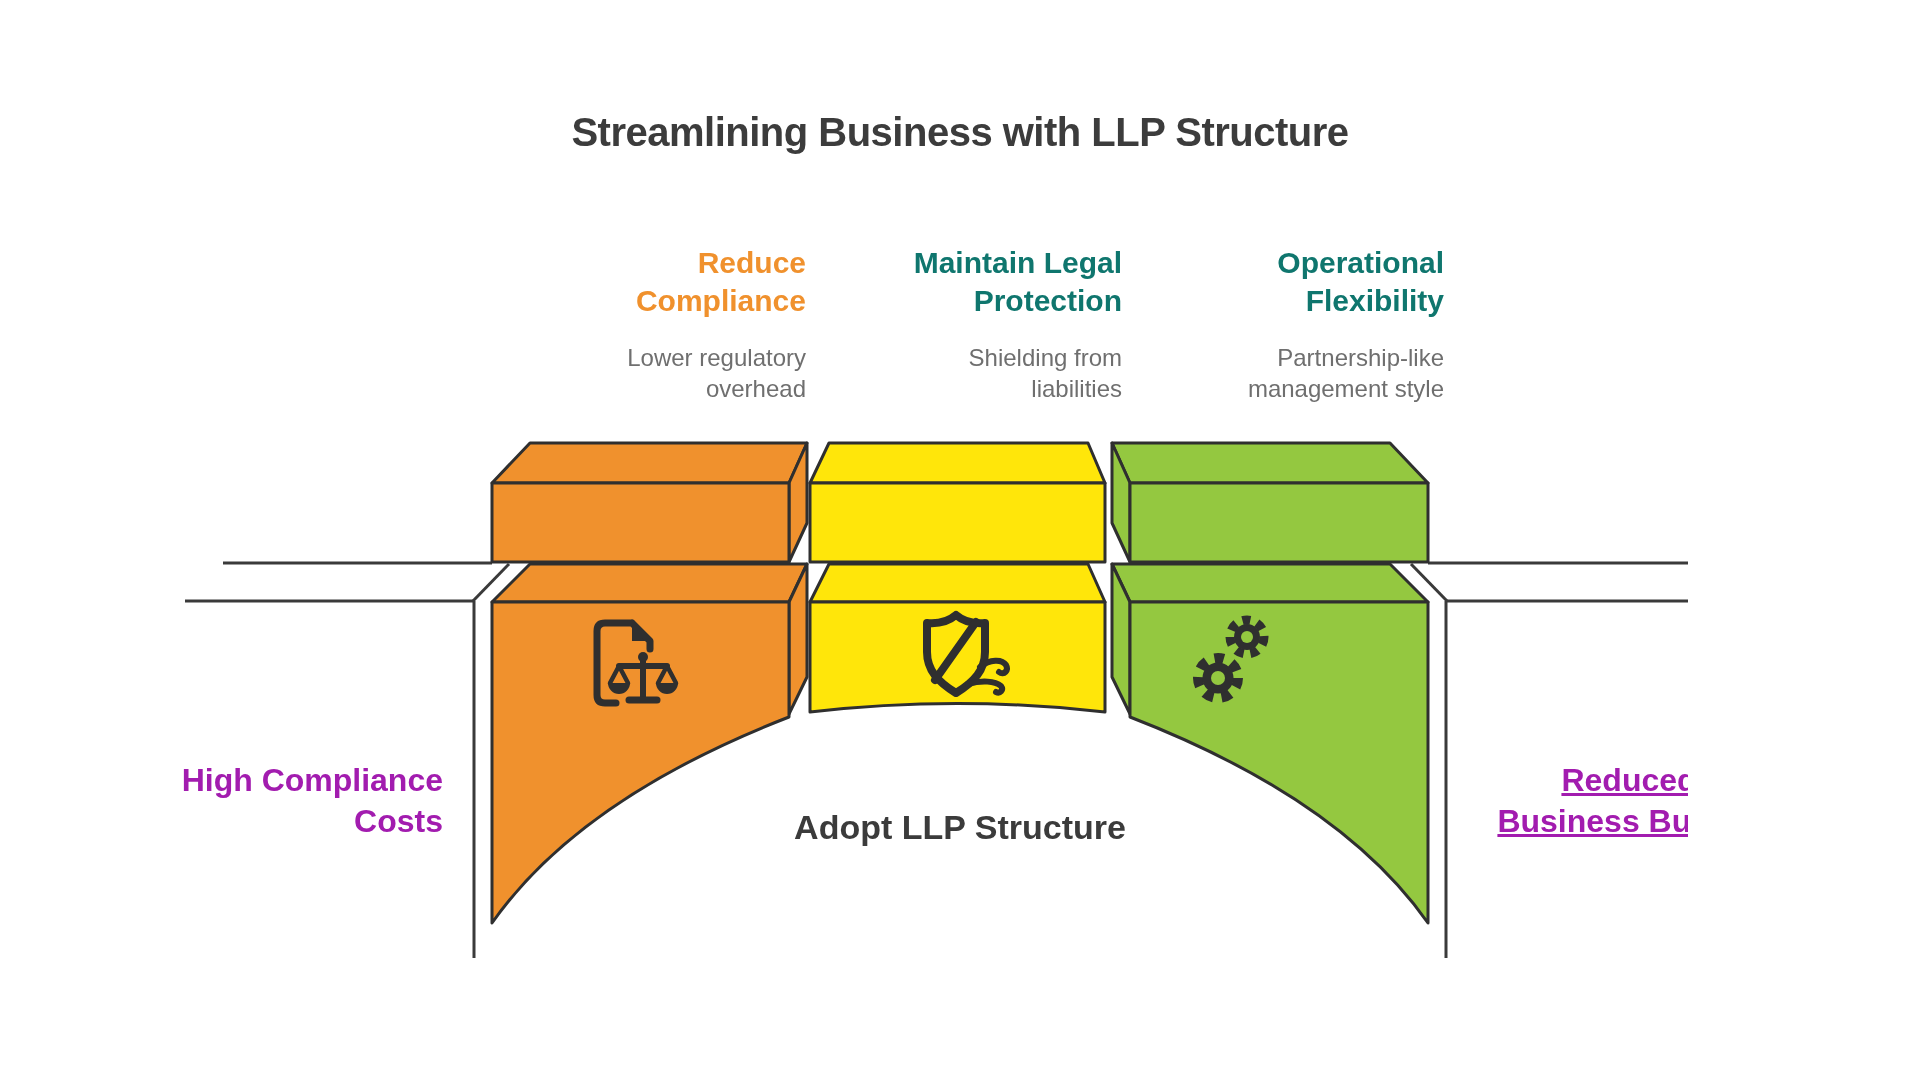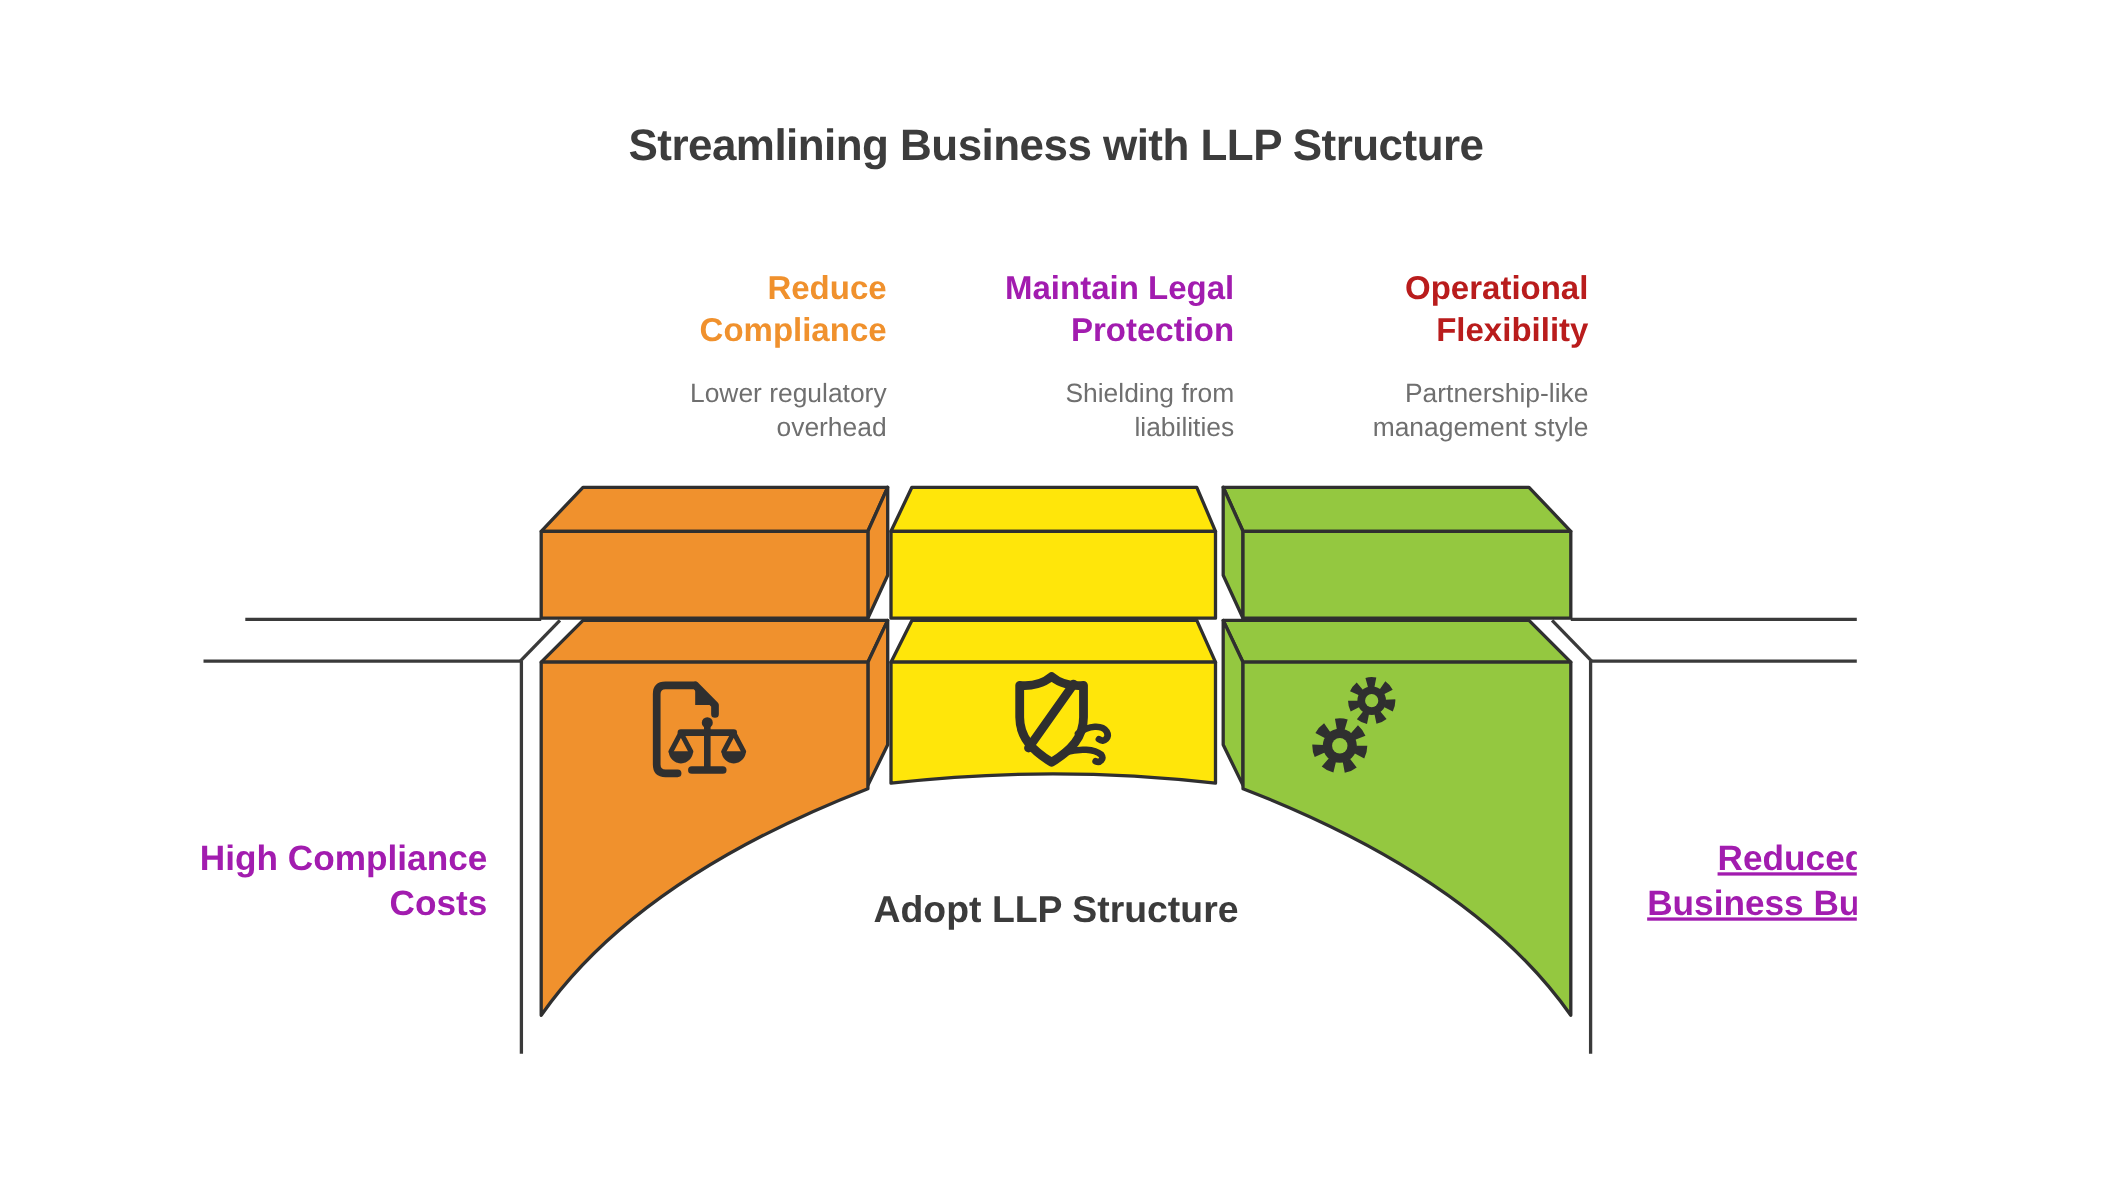--- a/index.html
+++ b/index.html
@@ -10,22 +10,22 @@
   .diagram-svg{position:absolute;left:0;top:0;}
   .txt{position:absolute;white-space:pre-line;}
   .page-title{
     left:0;top:110px;width:1920px;text-align:center;
     font-size:40px;font-weight:700;letter-spacing:-0.5px;color:#3c3c3c;white-space:nowrap;
   }
   .col{position:absolute;top:244px;width:330px;text-align:right;}
   .col-1{left:476px;} .col-2{left:792px;} .col-3{left:1114px;}
   .col-header{font-size:30px;font-weight:700;line-height:38px;white-space:pre-line;}
   .col-1 .col-header{color:#f0912d;}
-  .col-2 .col-header{color:#a21caf;}
-  .col-3 .col-header{color:#b91c1c;}
+  .col-2 .col-header{color:#0f766e;}
+  .col-3 .col-header{color:#0f766e;}
   .col-sub{margin-top:22px;font-size:24px;line-height:31px;color:#6f6f6f;white-space:pre-line;}
   .side-label{font-size:32px;font-weight:700;line-height:41px;color:#a21caf;}
   .left-label{left:143px;top:760px;width:300px;text-align:right;}
   .right-label{left:1459px;top:760px;width:340px;text-align:center;text-decoration:underline;}
   .center-label{left:710px;top:808px;width:500px;text-align:center;
     font-size:34px;font-weight:700;color:#3b3b3b;white-space:nowrap;}
   .watermark{left:1495px;top:995px;font-size:40px;font-style:italic;color:#1c1c1c;white-space:nowrap;}
 </style>
 </head>
 <body>

